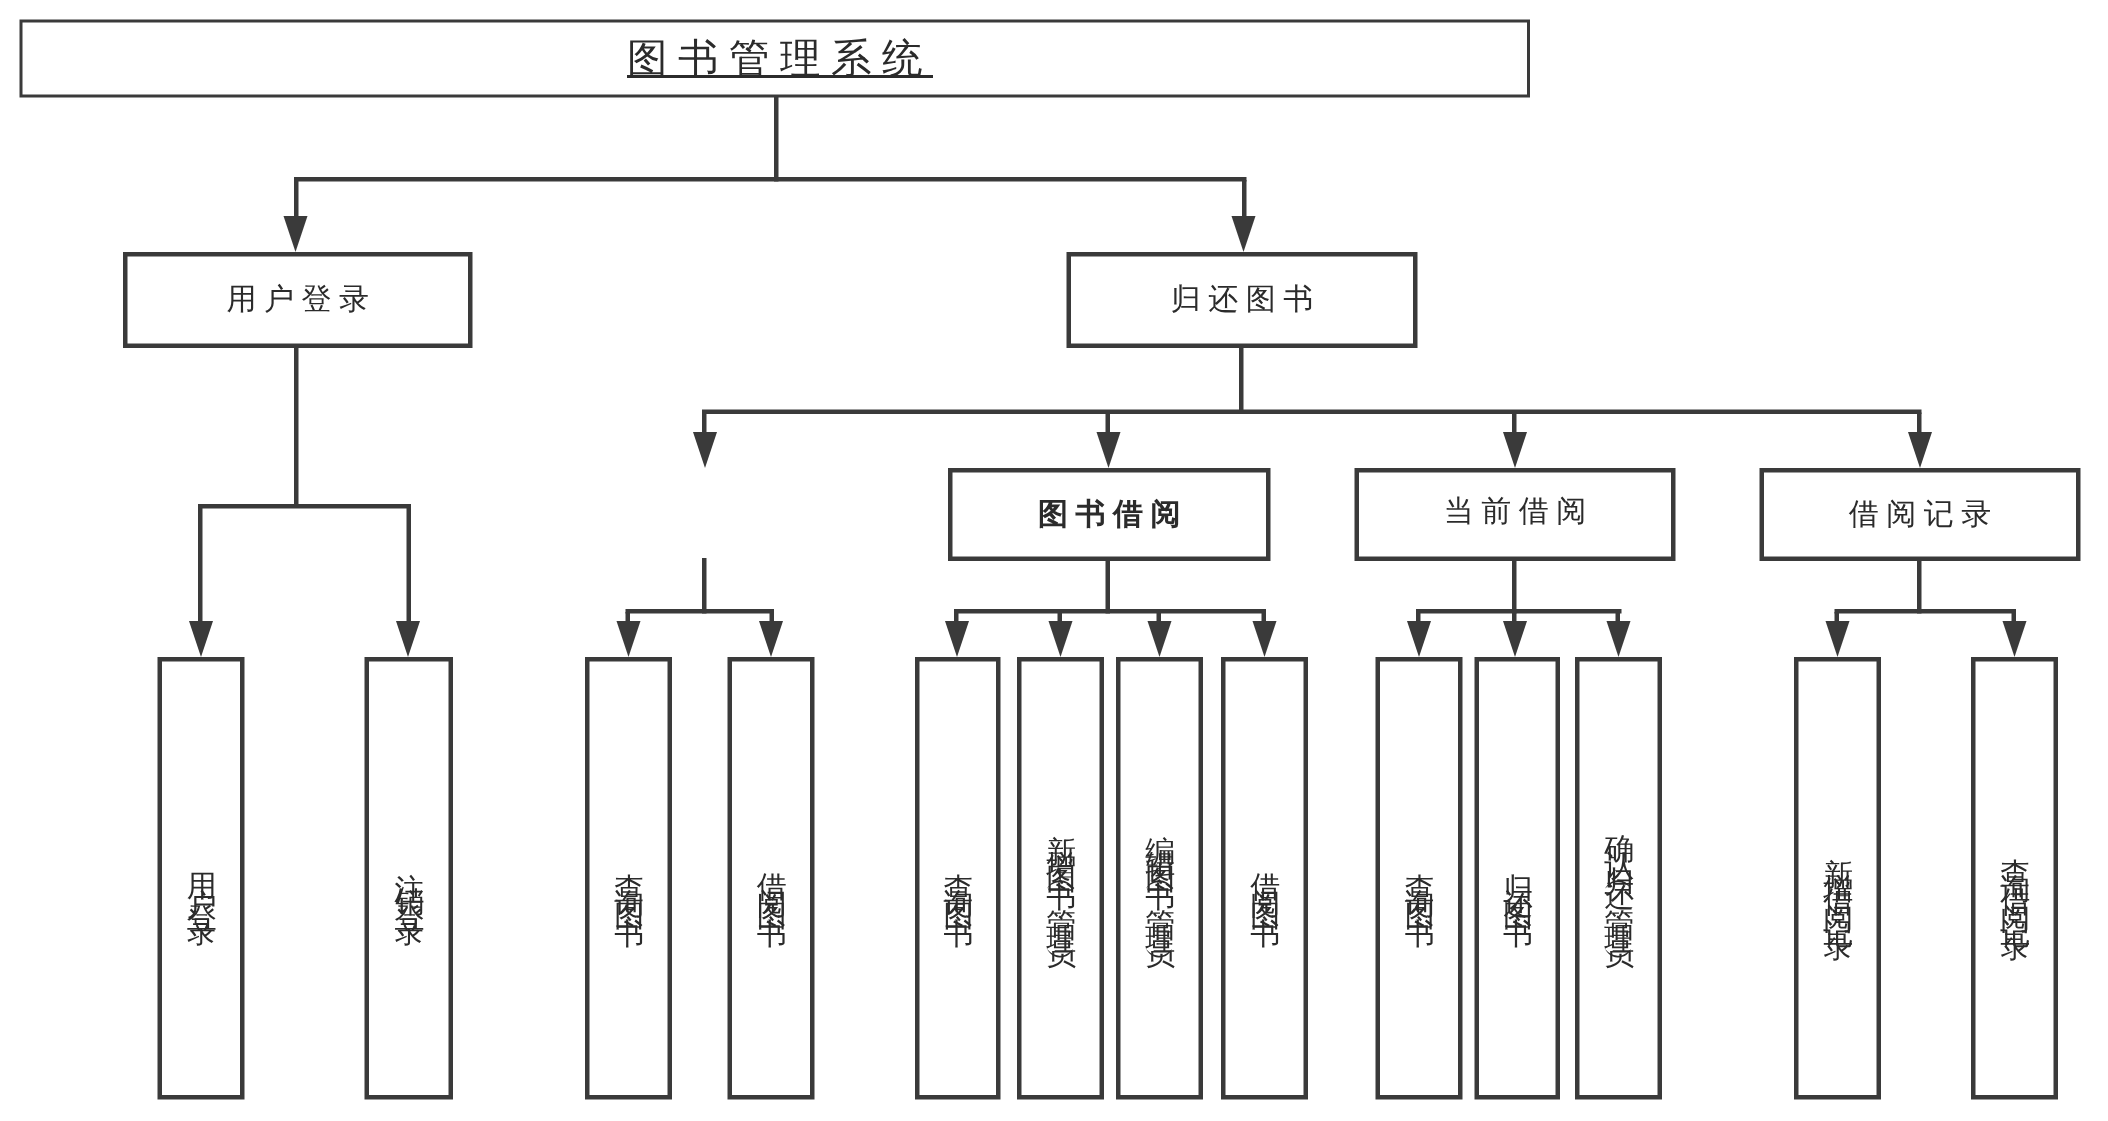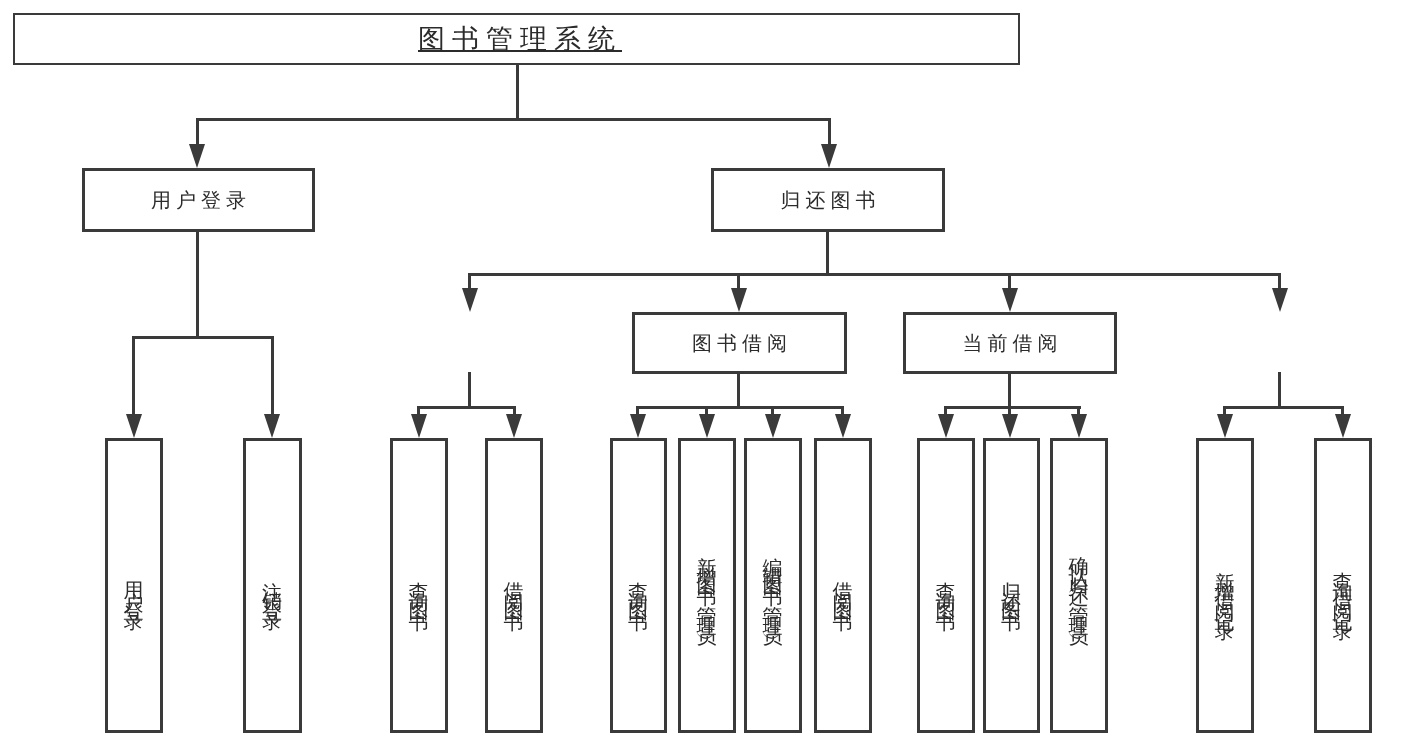--- a/index.html
+++ b/index.html
@@ -34,24 +34,25 @@
 
 <div class="canvas">
 
   <div class="node h root" style="left:13px;top:13px;width:1007px;height:52px;">图书管理系统</div>
 
   <div class="node h" style="left:82px;top:168px;width:233px;height:64px;">用户登录</div>
 
   <div class="node h" style="left:711px;top:168px;width:234px;height:64px;">归还图书</div>
 
 
-  <div class="node h" style="left:632px;top:312px;width:215px;height:62px;">图书借阅</div>
+  <div class="node h" style="left:632px;top:312px;width:215px;height:62px;font-weight:bold;">图书借阅</div>
 
-  <div class="node h" style="left:903px;top:312px;width:214px;height:62px;">当前借阅</div>
+  <div class="node h" style="left:903px;top:312px;width:214px;height:62px;font-family:Liberation Mono, monospace;">当前借阅</div>
 
+  <div class="node h" style="left:1173px;top:312px;width:214px;height:62px;">借阅记录</div>
 
   <div class="node v" style="left:105px;top:438px;width:58px;height:295px;">用户登录</div>
 
   <div class="node v" style="left:243px;top:438px;width:59px;height:295px;">注销登录</div>
 
   <div class="node v" style="left:390px;top:438px;width:58px;height:295px;">查询图书</div>
 
   <div class="node v" style="left:485px;top:438px;width:58px;height:295px;">借阅图书</div>
 
   <div class="node v" style="left:610px;top:438px;width:57px;height:295px;">查询图书</div>

